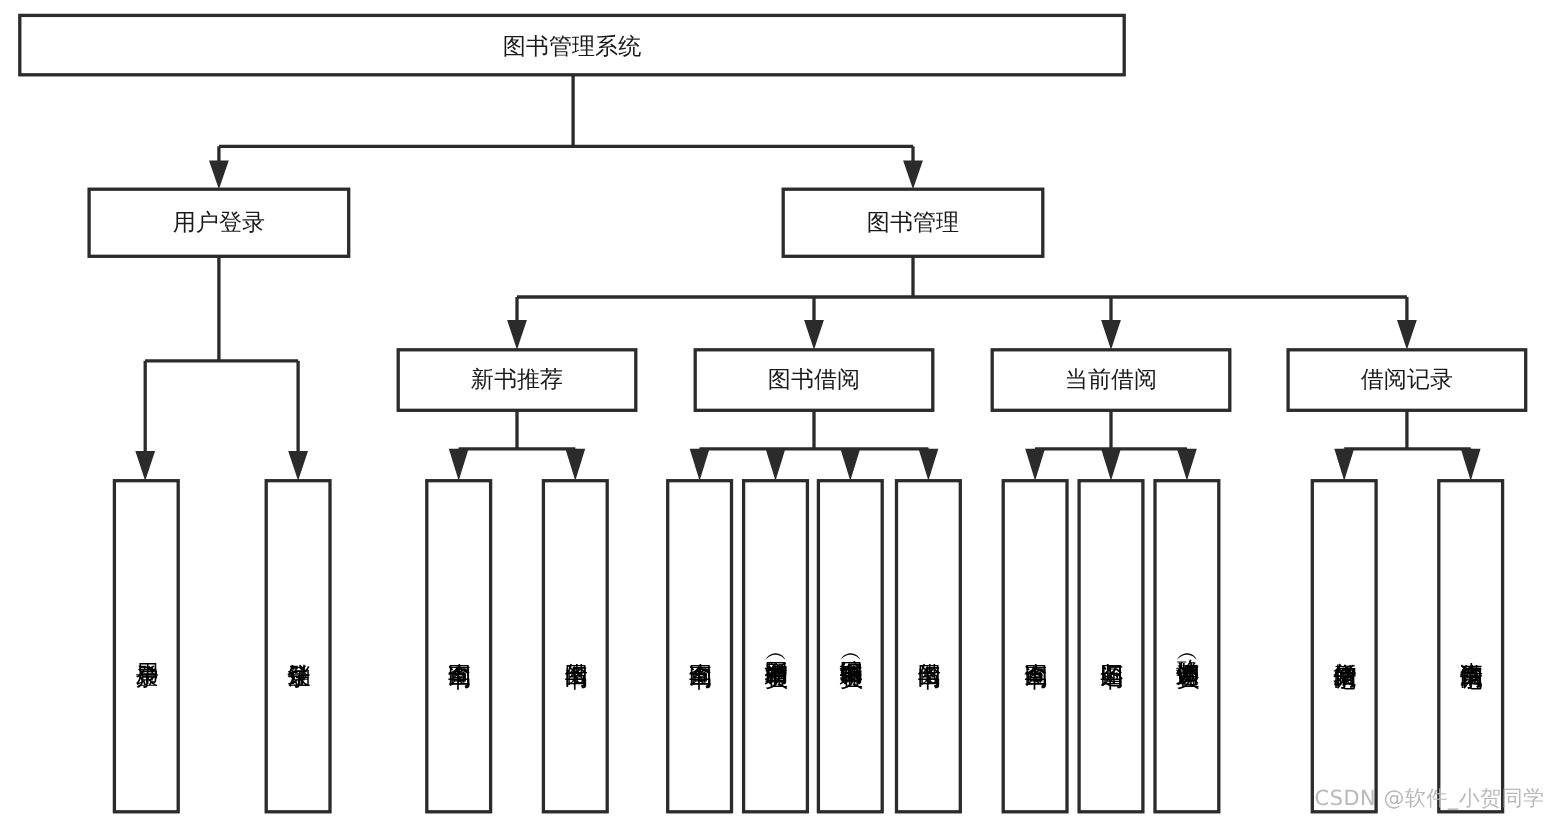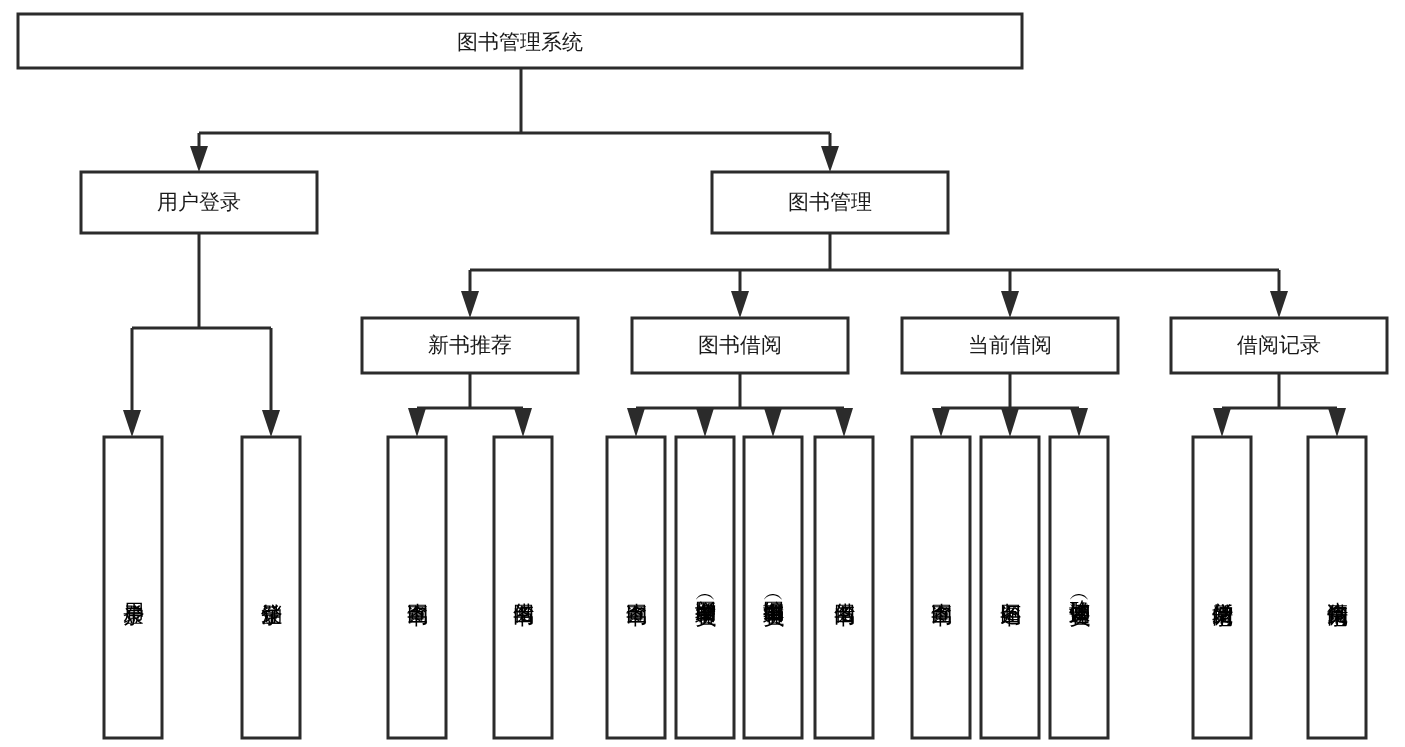--- a/index.html
+++ b/index.html
@@ -251,14 +251,15 @@
   </div>
 
   <div class="v-label-wrap" style="left:1193px; top:437px; width:58px; height:301px;">
     <span class="node-label-v">新增借阅记录</span>
   </div>
 
   <div class="v-label-wrap" style="left:1308px; top:437px; width:58px; height:301px;">
     <span class="node-label-v">查询借阅记录</span>
   </div>
 
+  <div class="watermark" style="left:1195px; top:713px;">CSDN @软件_小贺同学</div>
 
 </div>
 
 </body></html>

